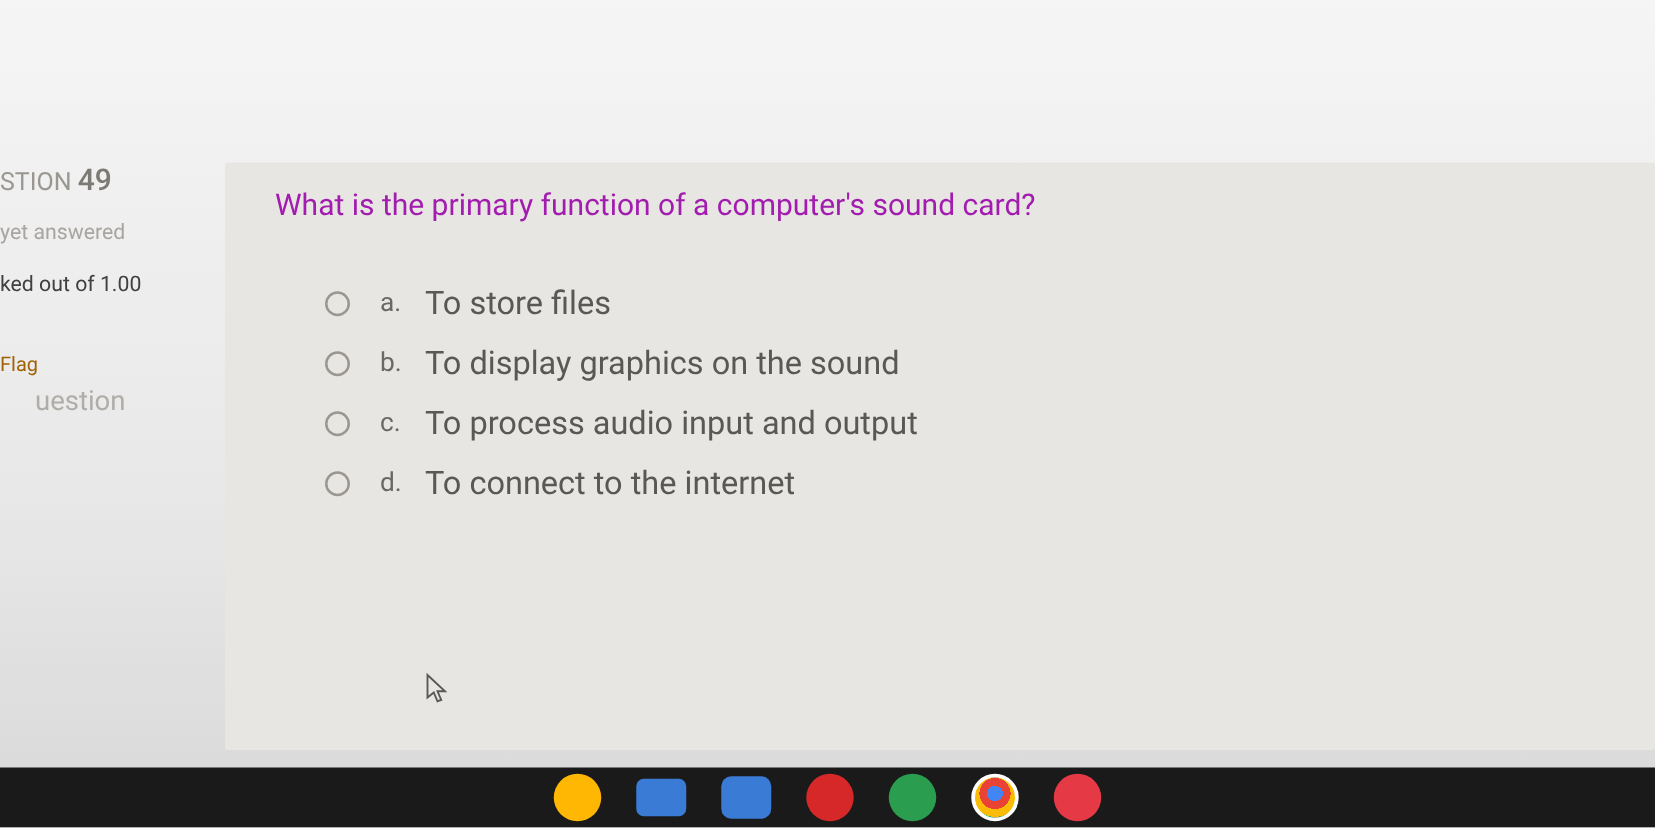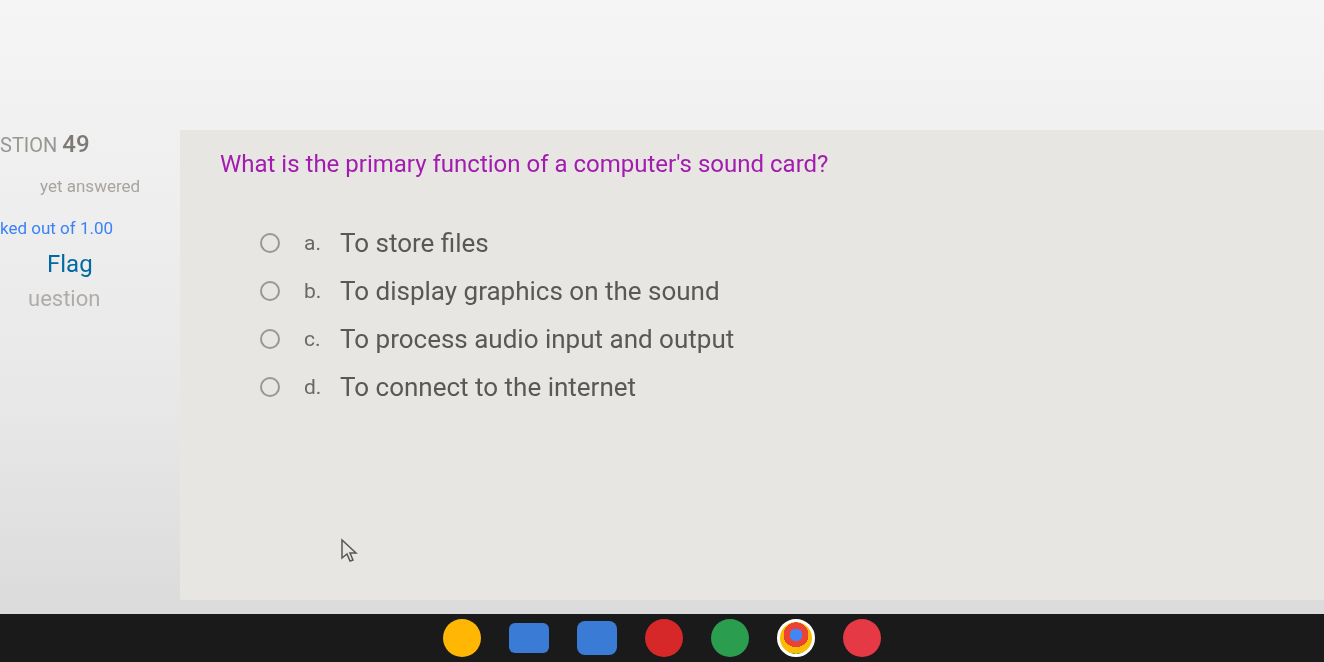--- a/index.html
+++ b/index.html
@@ -34,33 +34,31 @@
     }
     .question-number {
       color: #7d7a76;
       font-weight: 500;
       font-size: 24px;
     }
     .status-text {
       font-size: 17px;
       color: #a8a4a0;
       margin-bottom: 22px;
-      margin-left: 40px;
     }
     .marked-text {
       font-size: 17px;
-      color: #3b82f6;
-      margin-bottom: 12px;
+      color: #404040;
+      margin-bottom: 44px;
     }
     .flag-link {
-      font-size: 24px;
-      color: #0369a1;
+      font-size: 16px;
+      color: #a16207;
       margin-bottom: 8px;
       cursor: pointer;
-      margin-left: 47px;
     }
     .question-link {
       font-size: 22px;
       color: #b0aca8;
       cursor: pointer;
       margin-left: 28px;
     }
     .main-content {
       flex: 1;
       background: #e8e6e2;

